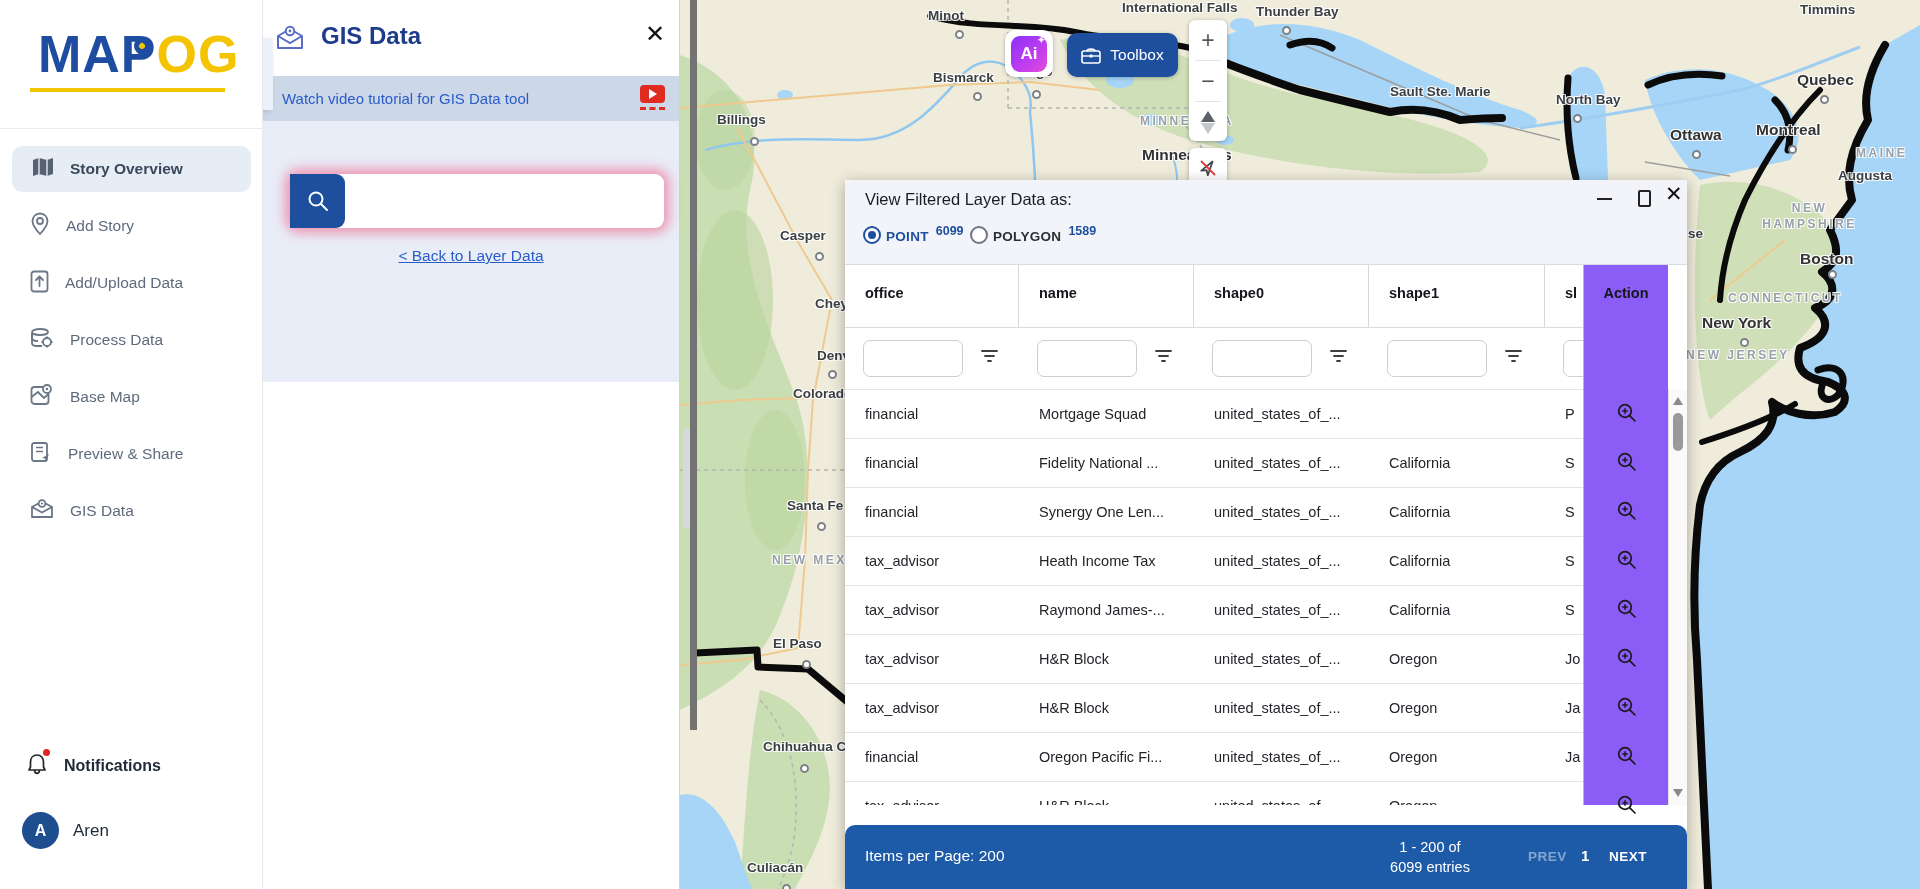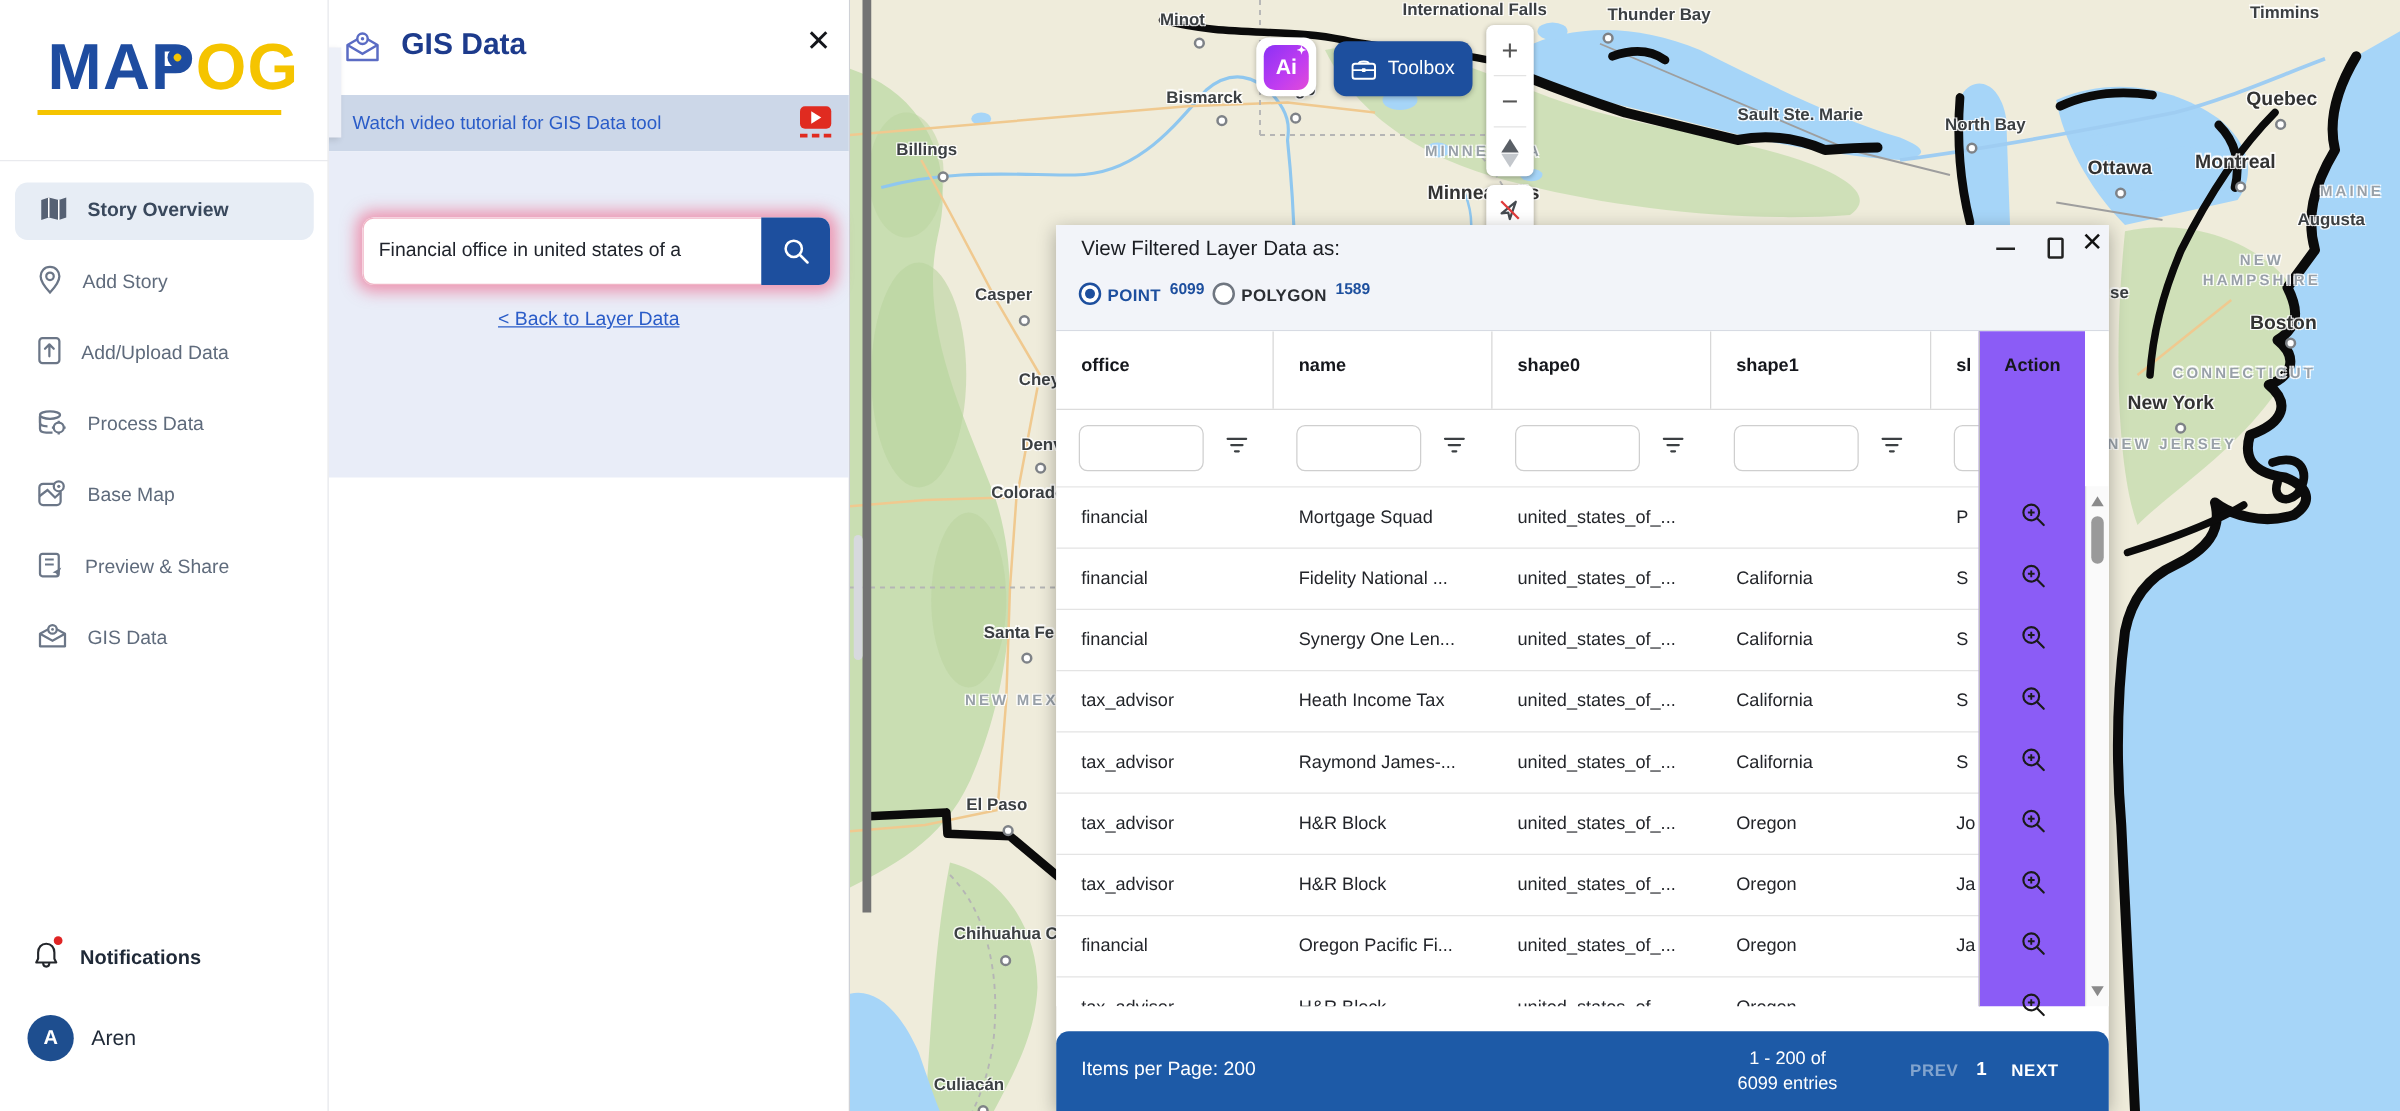--- a/index.html
+++ b/index.html
@@ -182,37 +182,37 @@
       <span class="map-label city" style="left: 37px; top: 112px;">Billings</span>
       <span class="map-label city" style="left: 100px; top: 228px;">Casper</span>
       <span class="map-label city" style="left: 135px; top: 296px;">Cheyenne</span>
       <span class="map-label city" style="left: 137px; top: 348px;">Denver</span>
       <span class="map-label city" style="left: 113px; top: 386px;">Colorado Springs</span>
       <span class="map-label city" style="left: 107px; top: 498px;">Santa Fe</span>
       <span class="map-label city" style="left: 93px; top: 636px;">El Paso</span>
       <span class="map-label city" style="left: 83px; top: 739px;">Chihuahua City</span>
       <span class="map-label city" style="left: 67px; top: 860px;">Culiacán</span>
       <span class="map-label city" style="left: 442px; top: 0px;">International Falls</span>
-      <span class="map-label city" style="left: 606px; top: 4px;">Thunder Bay</span>
+      <span class="map-label city" style="left: 576px; top: 4px;">Thunder Bay</span>
       <span class="map-label city" style="left: 710px; top: 84px;">Sault Ste. Marie</span>
       <span class="map-label city" style="left: 1120px; top: 2px;">Timmins</span>
       <span class="map-label city" style="left: 876px; top: 92px;">North Bay</span>
       <span class="map-label city" style="left: 1158px; top: 168px;">Augusta</span>
       <span class="map-label city" style="left: 1008px; top: 226px;">se</span>
       <span class="map-label city-lg" style="left: 462px; top: 146px;">Minneapolis</span>
       <span class="map-label city-lg" style="left: 1022px; top: 314px;">New York</span>
       <span class="map-label city-lg" style="left: 1120px; top: 250px;">Boston</span>
       <span class="map-label city-lg" style="left: 1076px; top: 121px;">Montreal</span>
       <span class="map-label city-lg" style="left: 990px; top: 126px;">Ottawa</span>
       <span class="map-label city-lg" style="left: 1117px; top: 71px;">Quebec</span>
       <span class="map-label region" style="left: 460px; top: 114px;">MINNESOTA</span>
       <span class="map-label region" style="left: 92px; top: 553px;">NEW MEXICO</span>
       <span class="map-label region" style="left: 1176px; top: 146px;">MAINE</span>
       <span class="map-label region wrap" style="left: 1082px; top: 200px;">NEW HAMPSHIRE</span>
-      <span class="map-label region" style="left: 1048px; top: 291px; margin-left: 10px;">CONNECTICUT</span>
+      <span class="map-label region" style="left: 1048px; top: 291px;">CONNECTICUT</span>
       <span class="map-label region" style="left: 1006px; top: 348px;">NEW JERSEY</span>
       <div class="city-marker" style="left: 275px; top: 30px;"></div>
       <div class="city-marker" style="left: 293px; top: 92px;"></div>
       <div class="city-marker" style="left: 352px; top: 90px;"></div>
       <div class="city-marker" style="left: 70px; top: 137px;"></div>
       <div class="city-marker" style="left: 135px; top: 252px;"></div>
       <div class="city-marker" style="left: 148px; top: 370px;"></div>
       <div class="city-marker" style="left: 172px; top: 408px;"></div>
       <div class="city-marker" style="left: 137px; top: 522px;"></div>
       <div class="city-marker" style="left: 122px; top: 660px;"></div>
@@ -359,21 +359,20 @@
     <span id="panel-title">GIS Data</span>
     <span id="panel-close">✕</span>
   </div>
   <div id="video-bar">
     <span id="video-text">Watch video tutorial for GIS Data tool</span>
     <span id="yt-icon"></span>
     <span id="yt-underline"></span>
   </div>
   <div id="panel-lavender">
     <div id="search-wrap">
-      <input id="search-input" type="text" value="Financial office in united states of a" style="">
       <button id="search-btn">
         <svg width="24" height="24" viewBox="0 0 24 24">
             <circle cx="10" cy="10" r="6.5" fill="none" stroke="#fff" stroke-width="2"></circle>
             <path d="M15,15 L21,21" stroke="#fff" stroke-width="2" stroke-linecap="round"></path>
           </svg>
       </button>
     </div>
     <div id="back-link">&lt; Back to Layer Data</div>
   </div>
 </div>

